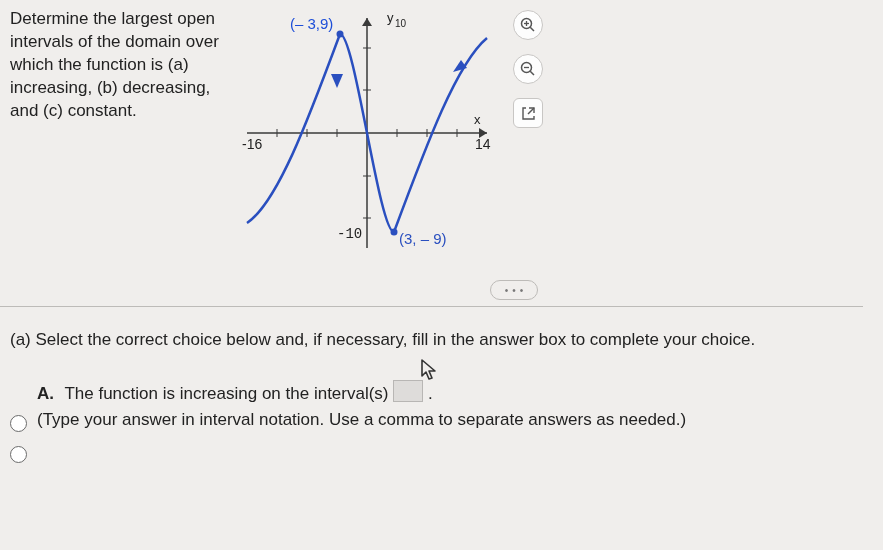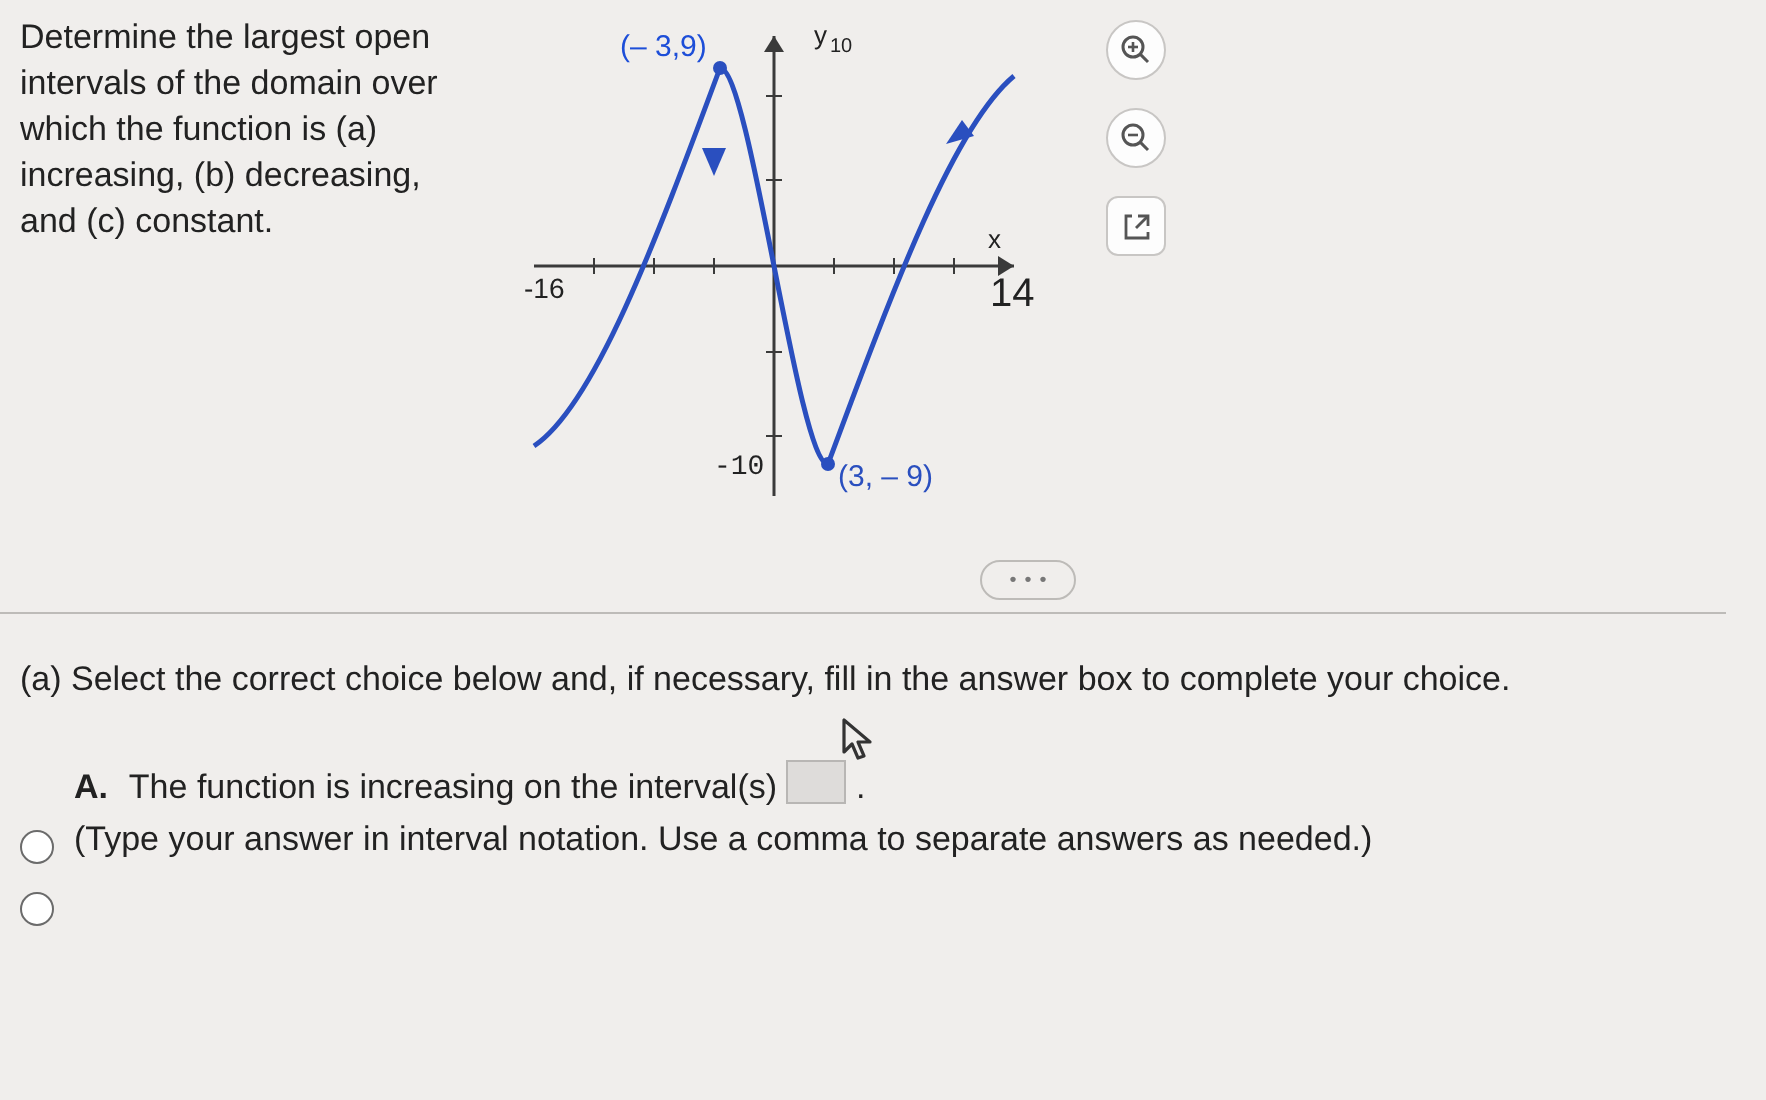--- a/index.html
+++ b/index.html
@@ -10,21 +10,21 @@
     color: #222;
     background: #f0eeec;
     width: 863px;
     height: 534px;
     box-sizing: border-box;
     position: relative;
   }
   .top-row {
     display: flex;
     align-items: flex-start;
-    gap: 32px;
+    gap: 12px;
   }
   .question {
     width: 215px;
     line-height: 1.35;
   }
   .graph-wrap {
     position: relative;
     width: 260px;
     height: 250px;
   }
@@ -151,21 +151,21 @@
 
       <polygon points="224,52 216,64 230,60" fill="#2a4fbf"></polygon>
     </svg>
     
     <div style="position:absolute;top:7px;left:53px;color:#1d4ed8;font-size:15px;">(– 3,9)</div>
     <div style="position:absolute;top:222px;left:162px;color:#2a4fbf;font-size:15px;">(3, – 9)</div>
     <div style="position:absolute;top:10px;left:135px;font-size:10px;margin-left:23px;">10</div>
     <div style="position:absolute;top:2px;left:150px;font-size:13px;">y</div>
     <div style="position:absolute;top:218px;left:100px;font-size:14px;font-family:Liberation Mono, monospace;">-10</div>
     <div style="position:absolute;top:128px;left:5px;font-size:14px;">-16</div>
-    <div style="position:absolute;top:128px;left:238px;font-size:20px;">14</div>
+    <div style="position:absolute;top:128px;left:238px;font-size:14px;">14</div>
     <div style="position:absolute;top:104px;left:237px;font-size:13px;">x</div>
   </div>
 
   <div class="controls">
     <div class="ctrl-btn">
       <svg width="16" height="16" viewBox="0 0 16 16">
         <circle cx="6.5" cy="6.5" r="5" stroke="#555" stroke-width="1.5" fill="none"></circle>
         <line x1="10.2" y1="10.2" x2="14" y2="14" stroke="#555" stroke-width="1.5"></line>
         <line x1="4" y1="6.5" x2="9" y2="6.5" stroke="#555" stroke-width="1.3"></line>
         <line x1="6.5" y1="4" x2="6.5" y2="9" stroke="#555" stroke-width="1.3"></line>

